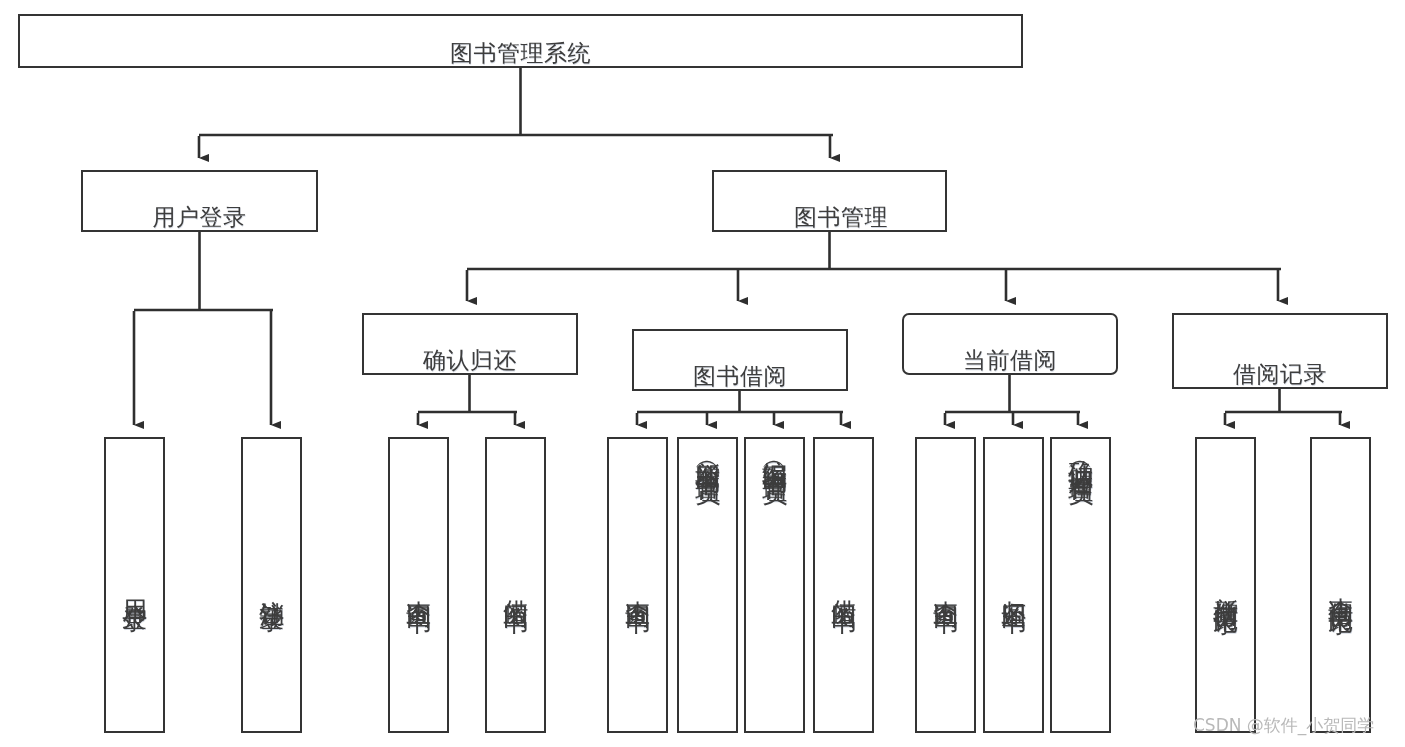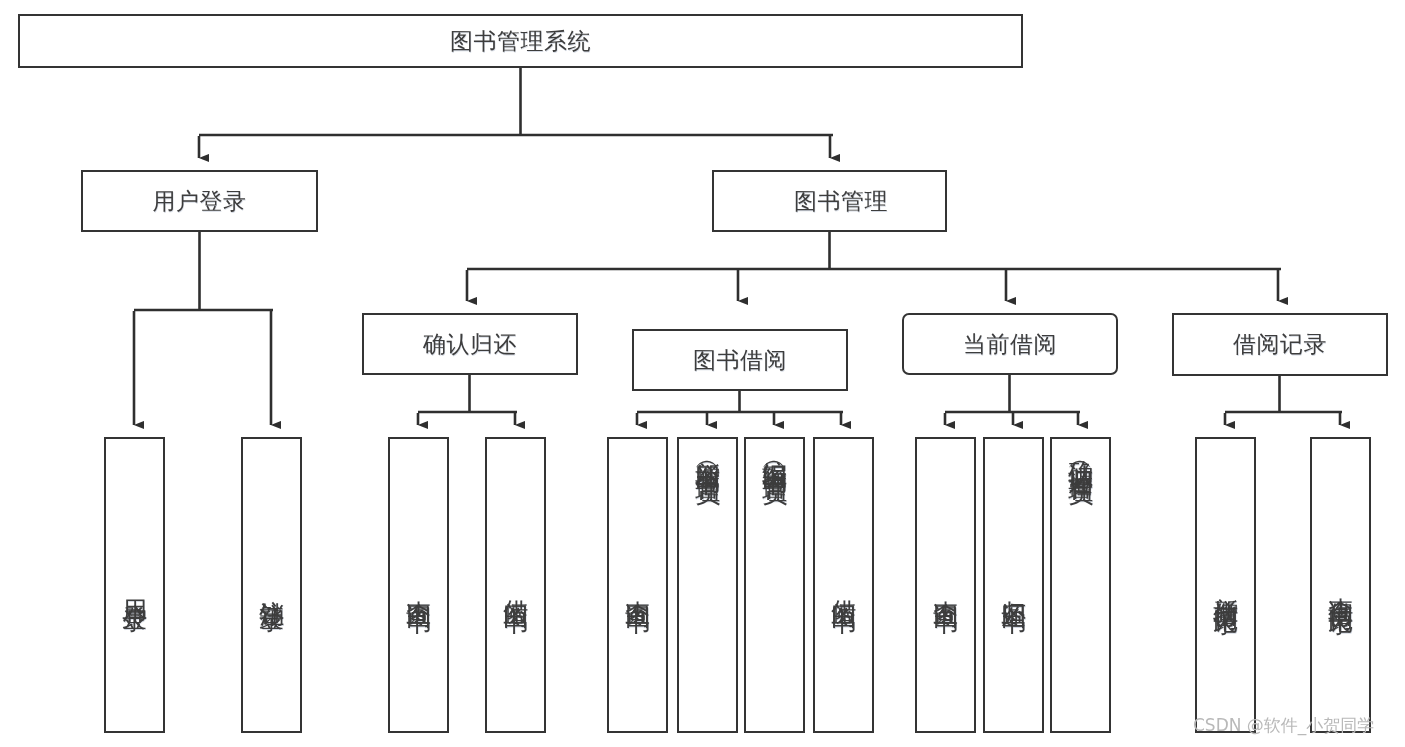--- a/index.html
+++ b/index.html
@@ -9,21 +9,21 @@
   }
   #diagram-root{position:relative;width:1405px;height:747px;}
   svg.diagram-canvas{position:absolute;left:0;top:0;width:1405px;height:747px;display:block;}
 
   .node-box{
     position:absolute;
     background:#ffffff;
     border:2.5px solid #343434;
     box-sizing:border-box;
     display:flex;
-    align-items:center;
+    align-items:flex-end;
     justify-content:center;
     z-index:2;
   }
   .node-label{
     color:#3d3d3d;
     font-size:23px;
     line-height:1.15;
     letter-spacing:0.5px;
     white-space:nowrap;
     text-shadow:0.6px 0.6px 0 rgba(180,190,205,0.55);
@@ -125,21 +125,21 @@
 
   <div class="node-box" style="left:362px;top:313px;width:216px;height:62px;">
     <span class="node-label">确认归还</span>
   </div>
   <div class="node-box" style="left:632px;top:329px;width:216px;height:62px;">
     <span class="node-label">图书借阅</span>
   </div>
   <div class="node-box" style="left:902px;top:313px;width:216px;height:62px;border-radius:7px;">
     <span class="node-label">当前借阅</span>
   </div>
-  <div class="node-box" style="left:1172px;top:313px;width:216px;height:63px;">
+  <div class="node-box" style="left:1172px;top:313px;width:216px;height:76px;">
     <span class="node-label">借阅记录</span>
   </div>
 
   <div class="node-box leaf centered" style="left:104px;top:437px;width:61px;height:296px;">
     <span class="node-label">用户登录</span>
   </div>
   <div class="node-box leaf centered" style="left:241px;top:437px;width:61px;height:296px;">
     <span class="node-label">注销登录</span>
   </div>
 

